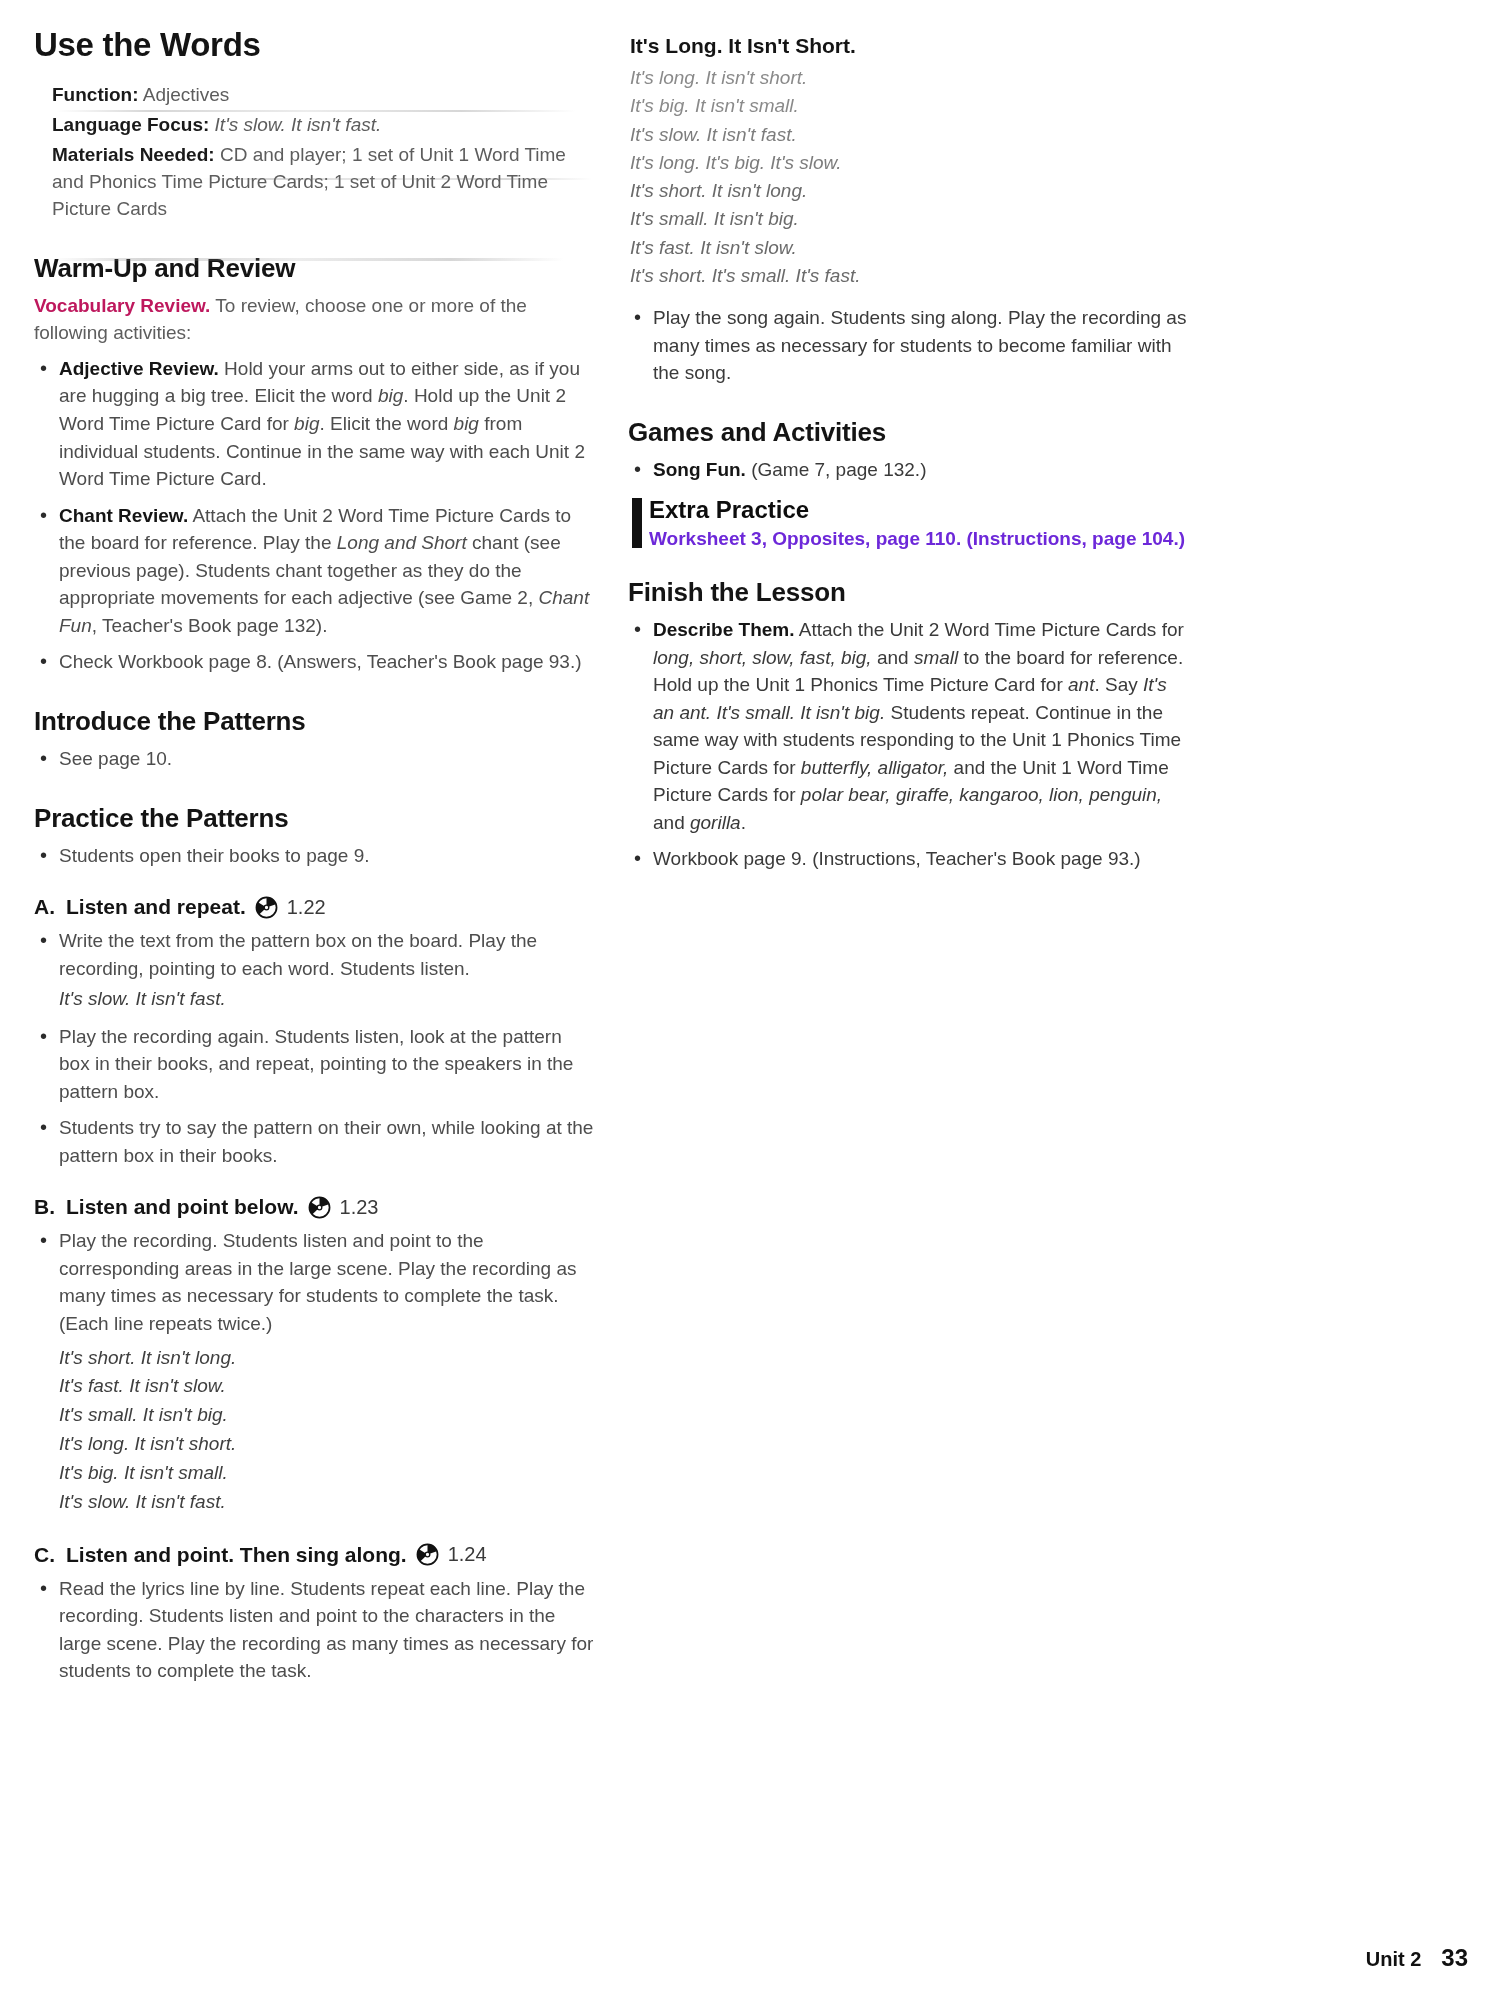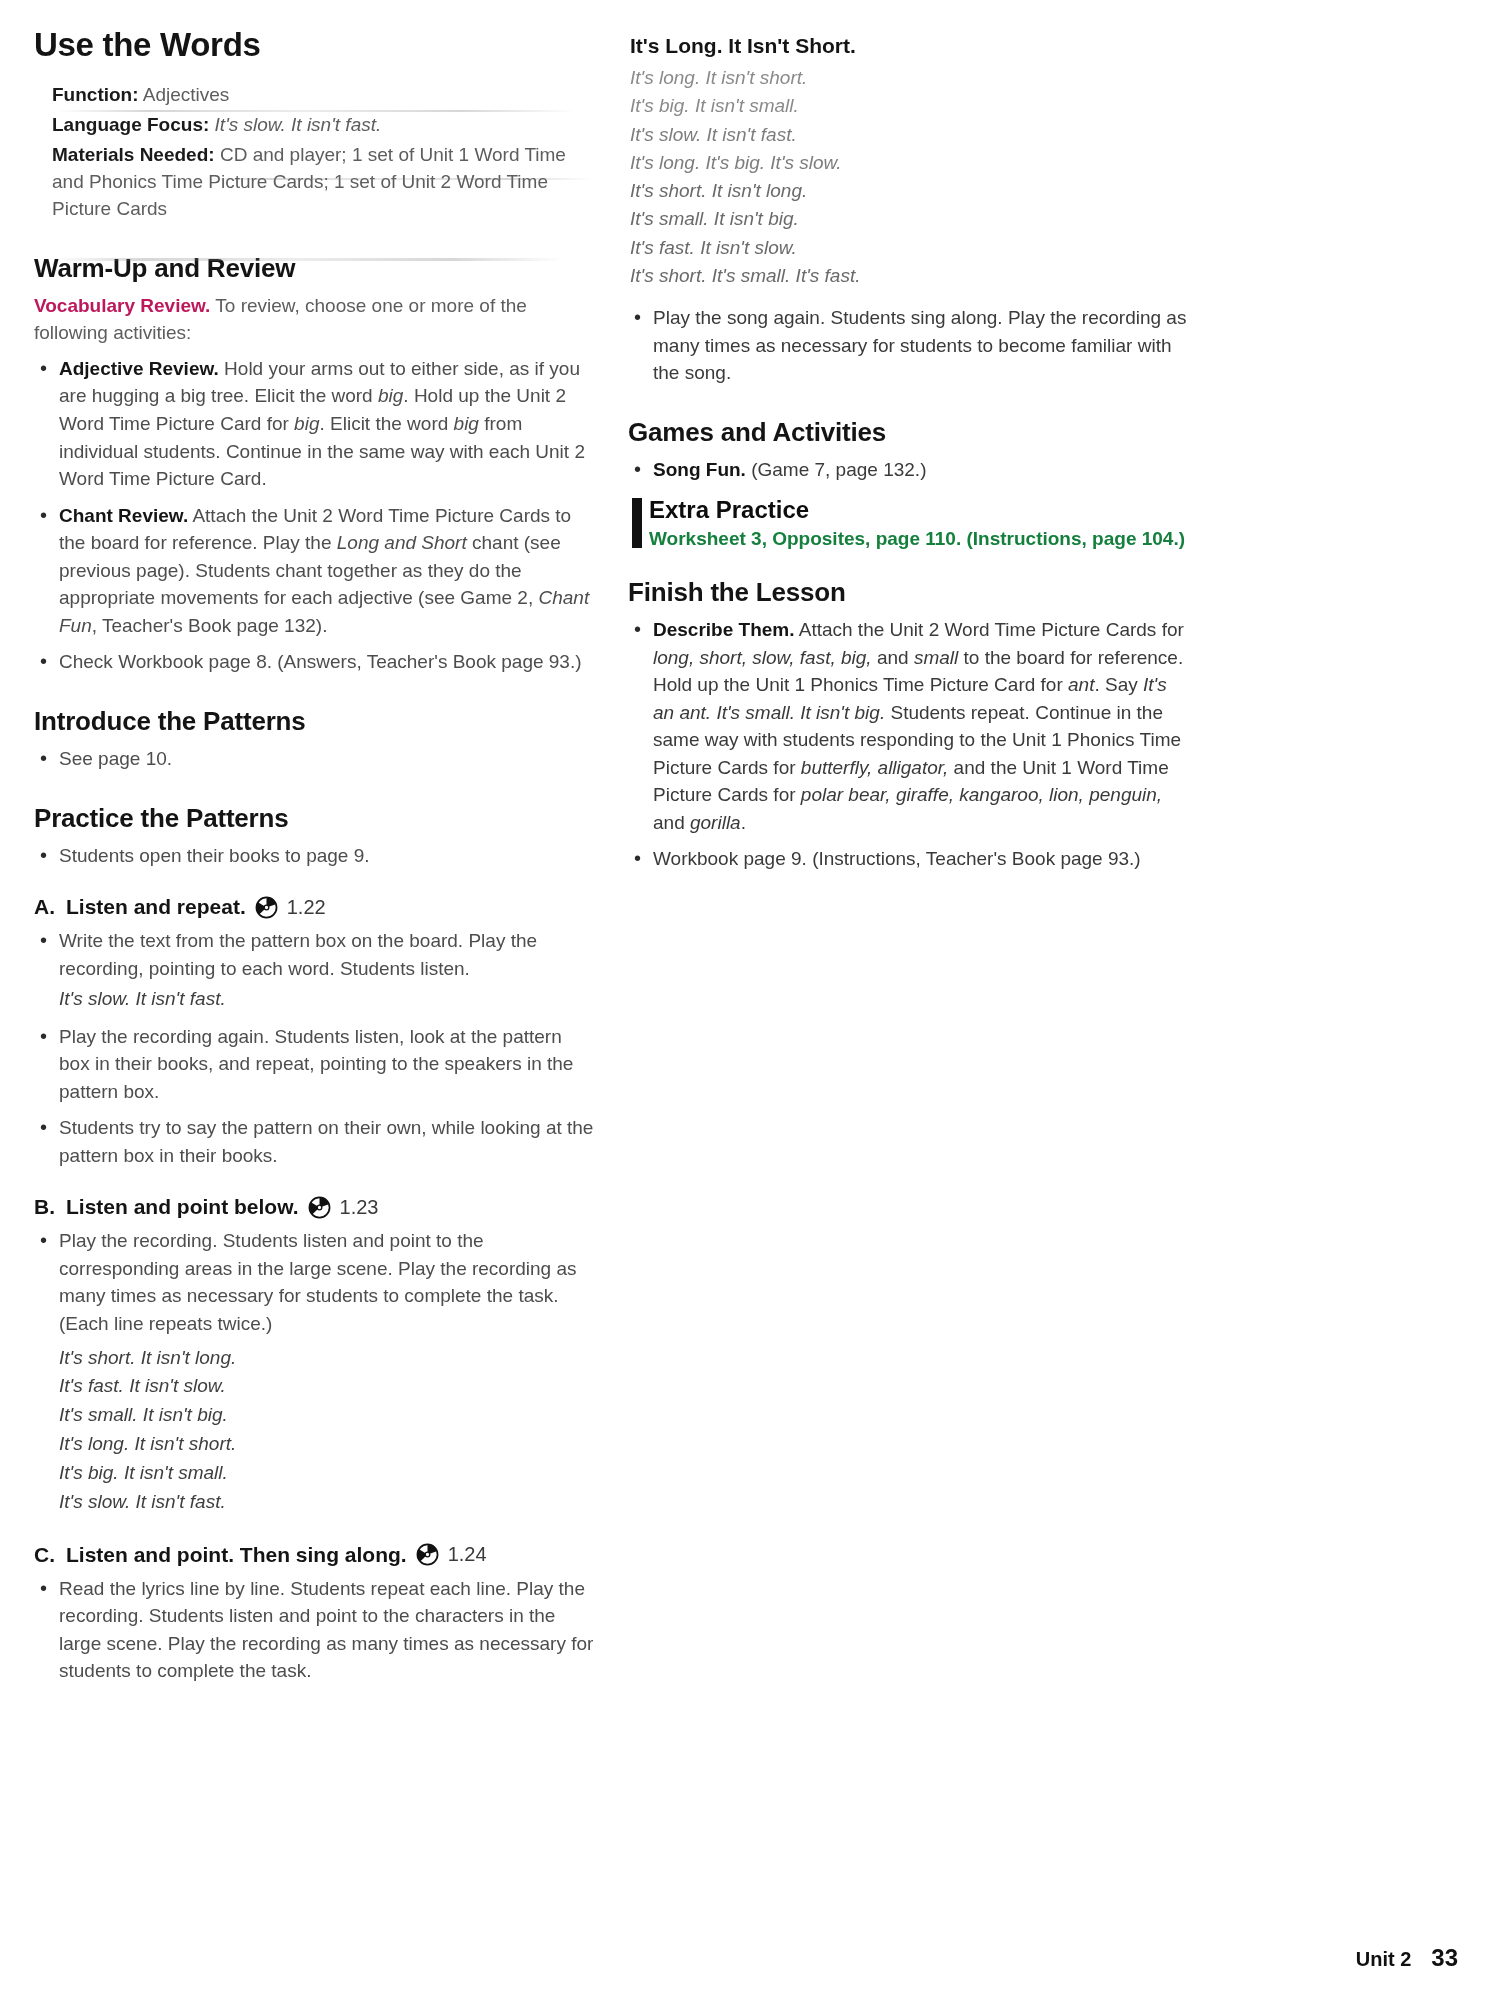--- a/index.html
+++ b/index.html
@@ -192,28 +192,28 @@
   .extra-practice .ep-title {
     font-size: 24px;
     font-weight: bold;
     color: #0d0d0d;
     line-height: 1.2;
     margin-bottom: 3px;
   }
   .extra-practice .ep-body {
     font-size: 19px;
     font-weight: bold;
-    color: #15803d;
+    color: #6d28d9;
     line-height: 1.25;
   }
 
   
   .footer {
     position: absolute;
-    right: 46px;
+    right: 36px;
     bottom: 44px;
     display: flex;
     align-items: baseline;
     gap: 20px;
   }
   .footer .unit {
     font-size: 20px;
     font-weight: bold;
     color: #111111;
   }

